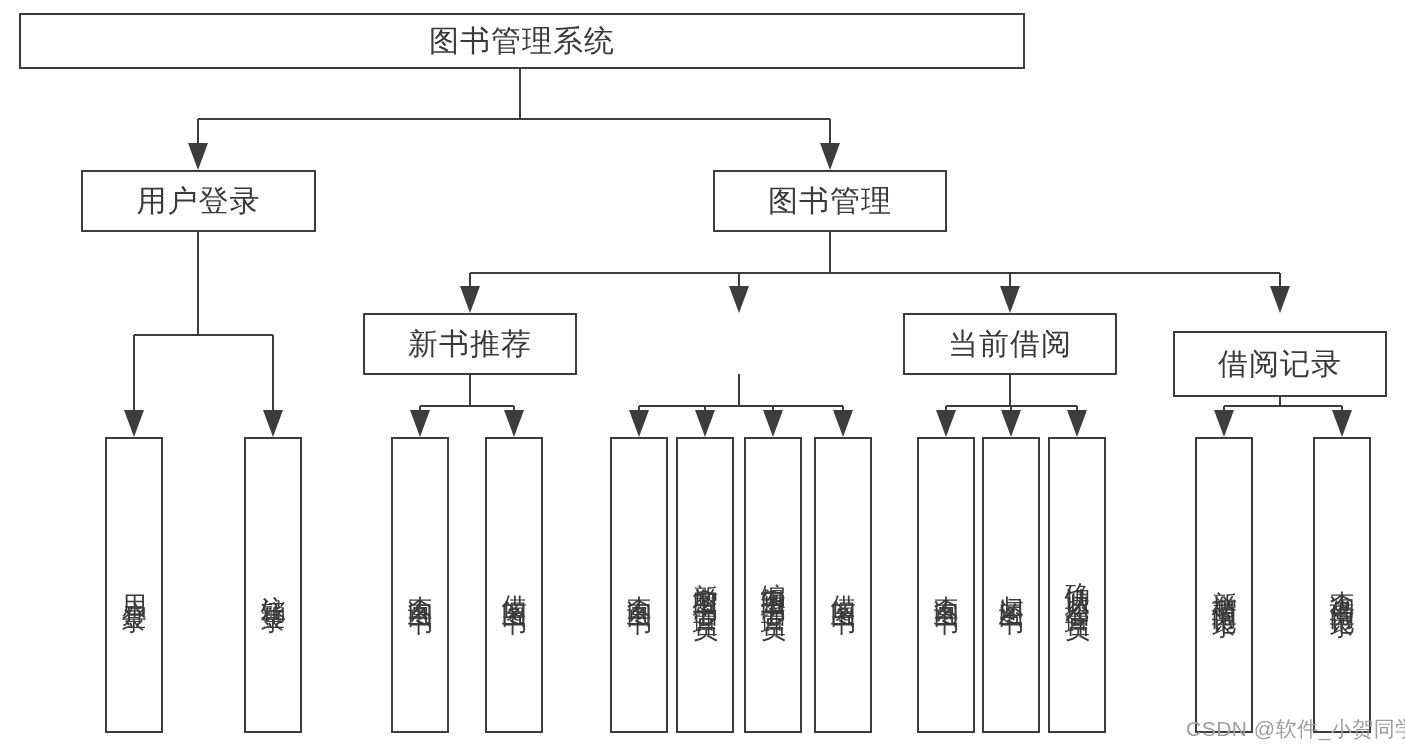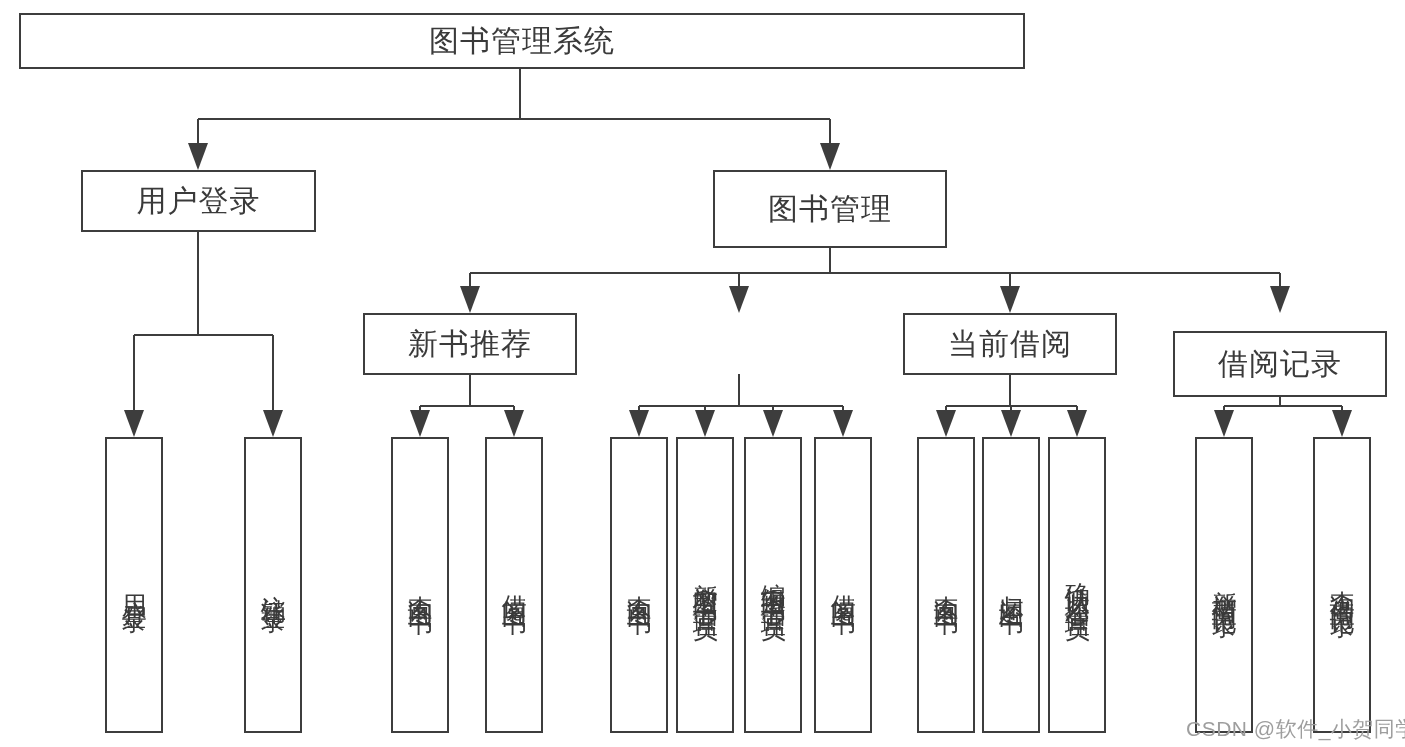--- a/index.html
+++ b/index.html
@@ -62,21 +62,21 @@
     <use href="#arrowhead" x="946" y="437"></use>
     <use href="#arrowhead" x="1011" y="437"></use>
     <use href="#arrowhead" x="1077" y="437"></use>
     <use href="#arrowhead" x="1224" y="437"></use>
     <use href="#arrowhead" x="1342" y="437"></use>
   </svg>
 
   <div class="hbox" style="left:19px;top:13px;width:1006px;height:56px;">图书管理系统</div>
 
   <div class="hbox" style="left:81px;top:170px;width:235px;height:62px;">用户登录</div>
-  <div class="hbox" style="left:713px;top:170px;width:234px;height:78px;">图书管理</div>
+  <div class="hbox" style="left:713px;top:170px;width:234px;height:62px;">图书管理</div>
 
   <div class="hbox" style="left:363px;top:313px;width:214px;height:62px;">新书推荐</div>
   <div class="hbox" style="left:903px;top:313px;width:214px;height:62px;">当前借阅</div>
   <div class="hbox" style="left:1173px;top:331px;width:214px;height:66px;">借阅记录</div>
 
   <div class="vbox" style="left:105px;top:437px;">
     <span>用户登录</span>
   </div>
   <div class="vbox" style="left:244px;top:437px;">
     <span>注销登录</span>

